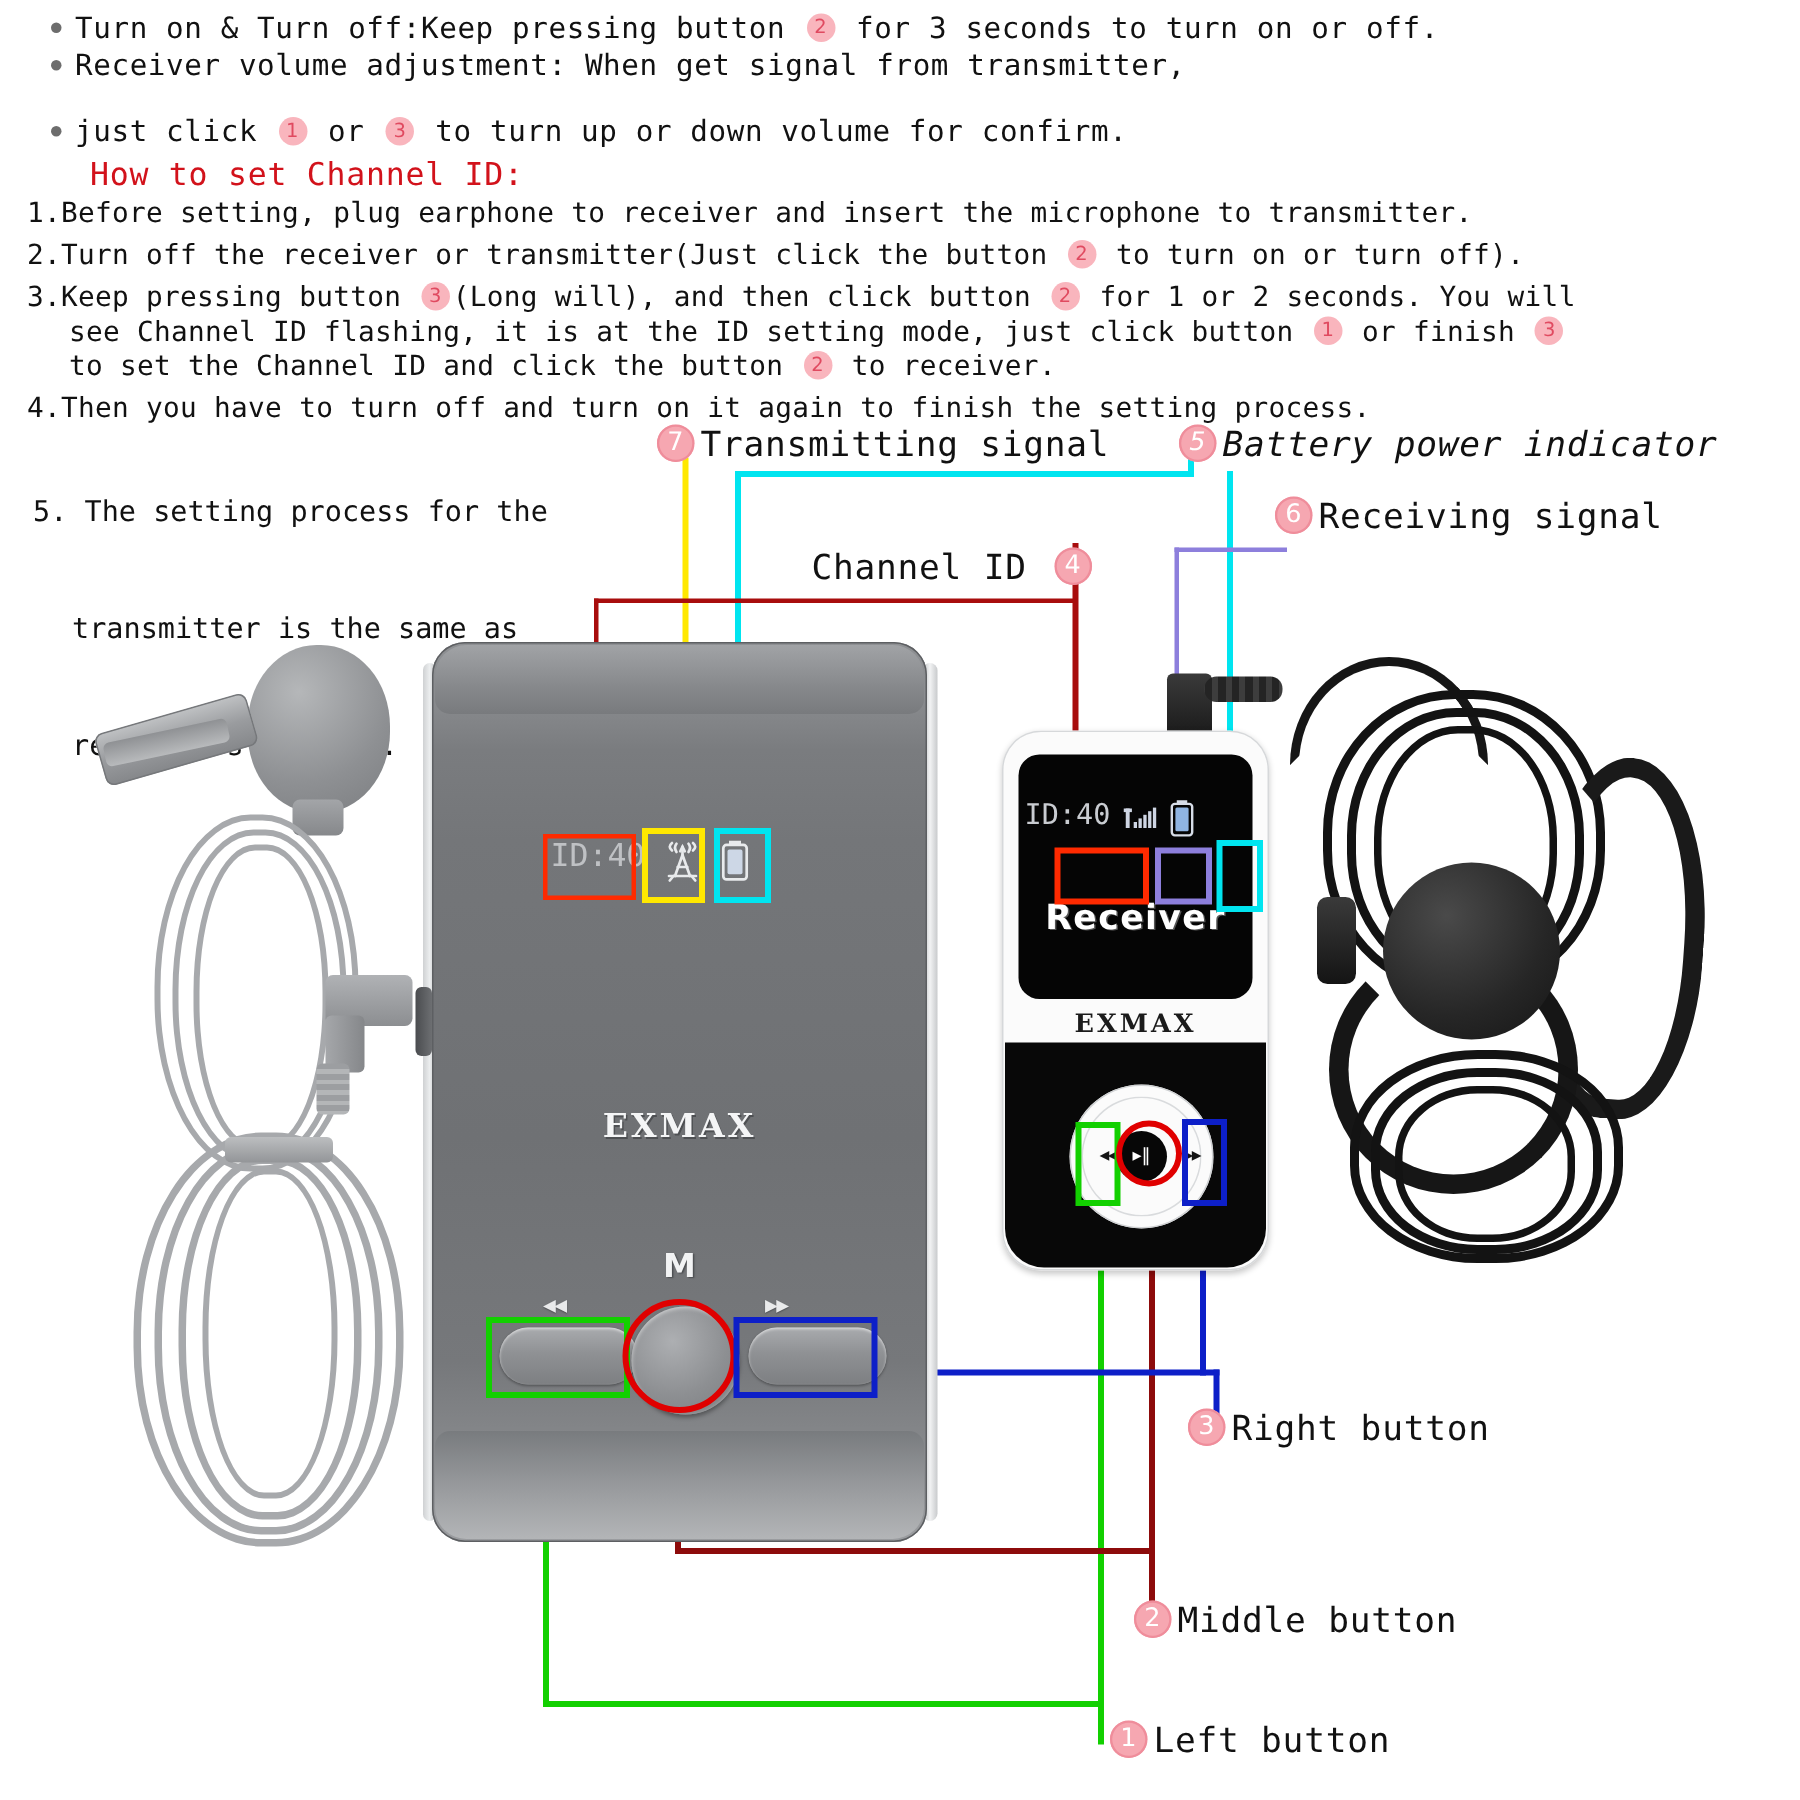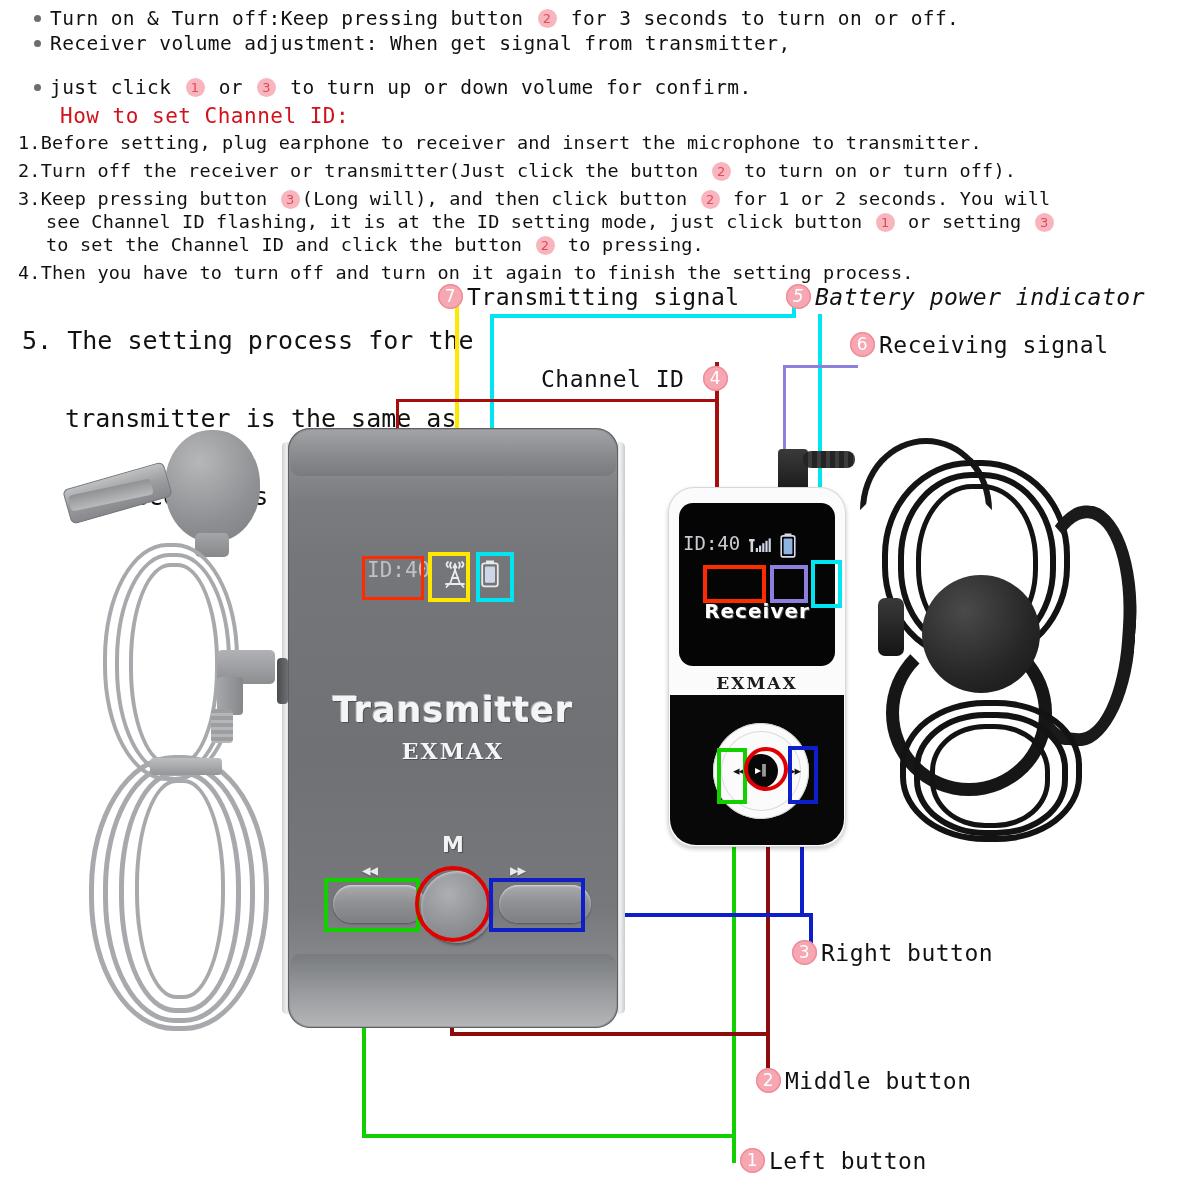--- a/index.html
+++ b/index.html
@@ -11,21 +11,21 @@
   .bullet-line{position:absolute;white-space:nowrap;font-size:19.5px;letter-spacing:.4px;}
   .bullet-dot{display:inline-block;width:7px;height:7px;border-radius:50%;
               background:#6d6d6d;vertical-align:middle;margin-right:9px;margin-bottom:3px;}
   .num-badge{display:inline-block;width:19px;height:19px;line-height:19px;border-radius:50%;
              background:#f9b5bd;color:#e04a60;text-align:center;font-size:13px;
              vertical-align:middle;margin:0 2px;font-family:"DejaVu Sans","Liberation Sans",sans-serif;
              position:relative;top:-1px;}
   .heading-red{position:absolute;color:#d2121b;font-size:21px;white-space:nowrap;letter-spacing:.5px;}
   .step{position:absolute;white-space:nowrap;font-size:18.5px;letter-spacing:.2px;}
   .step-sub{position:absolute;white-space:nowrap;font-size:18.5px;letter-spacing:.2px;}
-  .step5{position:absolute;font-size:25px;line-height:26px;white-space:pre;text-align:center;}
+  .step5{position:absolute;font-size:19px;line-height:26px;white-space:pre;}
 
   
   .callout{position:absolute;white-space:nowrap;font-size:23px;letter-spacing:.5px;
            font-family:"DejaVu Sans Mono","Liberation Mono",monospace;}
   .cbadge{display:inline-block;width:25px;height:25px;line-height:25px;border-radius:50%;
           background:#f6a7b1;color:#ffffff;text-align:center;font-size:17px;
           font-family:"DejaVu Sans","Liberation Sans",sans-serif;vertical-align:middle;
           margin-right:4px;position:relative;top:-2px;
           box-shadow:inset 0 0 0 1.5px #ef8d9b;}
 
@@ -78,21 +78,21 @@
 
   
   #receiver{position:absolute;left:668px;top:487px;width:178px;height:360px;}
   .rx-body{position:absolute;inset:0;border-radius:26px;background:#fbfbfb;
     box-shadow:inset 0 0 0 1px #d6d8da,0 2px 4px rgba(0,0,0,.22);}
   .rx-screen{position:absolute;left:11px;top:16px;right:11px;height:163px;border-radius:14px;background:#050505;}
   .rx-lcd{position:absolute;left:11px;top:44px;display:flex;align-items:flex-start;gap:4px;}
   .rx-id{font-family:"DejaVu Sans Mono","Liberation Mono",monospace;font-size:19px;color:#c9ccd1;
     padding:2px 4px;line-height:21px;}
   .rx-word{position:absolute;left:0;right:0;top:112px;text-align:center;
-    font-family:"DejaVu Sans","Liberation Sans",sans-serif;font-weight:bold;font-size:20px;color:#fff;
+    font-family:"DejaVu Sans","Liberation Sans",sans-serif;font-weight:bold;font-size:23px;color:#fff;
     letter-spacing:1px;text-shadow:1px 1px 0 #555;}
   .rx-exmax{position:absolute;left:0;right:0;top:186px;text-align:center;
     font-family:"DejaVu Serif","Liberation Serif",serif;font-weight:bold;font-size:17px;color:#1b1b1b;
     letter-spacing:2px;}
   .rx-pad{position:absolute;left:2px;top:208px;width:174px;height:150px;border-radius:0 0 26px 26px;
     background:#080808;}
   .rx-wheel{position:absolute;left:43px;top:28px;width:96px;height:96px;border-radius:50%;
     background:#fbfbfb;box-shadow:inset 0 0 0 1px #cfd1d3;}
   .rx-wheel-in{position:absolute;left:8px;top:8px;width:80px;height:80px;border-radius:50%;
     box-shadow:inset 0 0 0 1px #d9dbdd;}
@@ -165,25 +165,25 @@
 
   <div class="step" style="left:18px;top:160px;">
     <span>2.</span><span>Turn off the receiver or transmitter(Just click the  button </span><span class="num-badge">2</span><span> to turn on or turn off).</span>
   </div>
 
   <div class="step" style="left:18px;top:188px;">
     <span>3.</span><span>Keep pressing button </span><span class="num-badge">3</span><span>(Long will),  and then click button </span><span class="num-badge">2</span><span> for 1 or 2 seconds. You will</span>
   </div>
 
   <div class="step-sub" style="left:46px;top:211px;">
-    <span>see Channel ID flashing,  it is at the ID setting mode,  just click button </span><span class="num-badge">1</span><span> or setting </span><span class="num-badge">3</span>
+    <span>see Channel ID flashing,  it is at the ID setting mode,  just click button </span><span class="num-badge">1</span><span> or finish </span><span class="num-badge">3</span>
   </div>
 
   <div class="step-sub" style="left:46px;top:234px;">
-    <span>to set the Channel ID and click the button </span><span class="num-badge">2</span><span> to pressing.</span>
+    <span>to set the Channel ID and click the button </span><span class="num-badge">2</span><span> to receiver.</span>
   </div>
 
   <div class="step" style="left:18px;top:262px;">
     <span>4.</span><span>Then you have to turn off and turn on it again to finish the setting process.</span>
   </div>
 
   <div class="step5" style="left:22px;top:276px;">
     <div><span>5.</span> <span>The setting process for the</span></div>
     <div style="padding-left:26px;"><span>transmitter is the same as</span></div>
     <div style="padding-left:26px;"><span>receiver's setting.</span></div>
@@ -245,21 +245,20 @@
     </div>
     <div class="lcd-icon">
       <svg width="22" height="32" viewBox="0 0 22 32">
         <rect x="7" y="2.5" width="8" height="2.8" fill="#e8eaec"></rect>
         <rect x="3.2" y="5.3" width="15.6" height="23" rx="2.2" fill="none" stroke="#e8eaec" stroke-width="1.8"></rect>
         <rect x="6" y="8.4" width="10" height="16.4" rx="1.2" fill="#cdd7e6"></rect>
       </svg>
     </div>
   </div>
 
-  <div class="tx-brand">Transmitter</div>
   <div class="tx-sub">EXMAX</div>
   <div class="tx-m">M</div>
 
   <div class="arrw" style="left:74px;top:432px;">◂◂</div>
   <div class="arrw" style="left:222px;top:432px;">▸▸</div>
 
   <div class="tx-pill" style="left:45px;top:457px;width:92px;"></div>
   <div class="tx-round" style="left:133px;top:443px;"></div>
   <div class="tx-pill" style="left:211px;top:457px;width:92px;"></div>
 </div>

